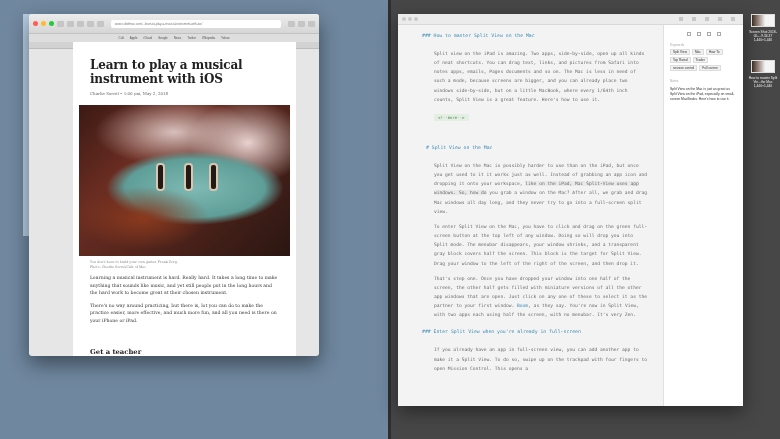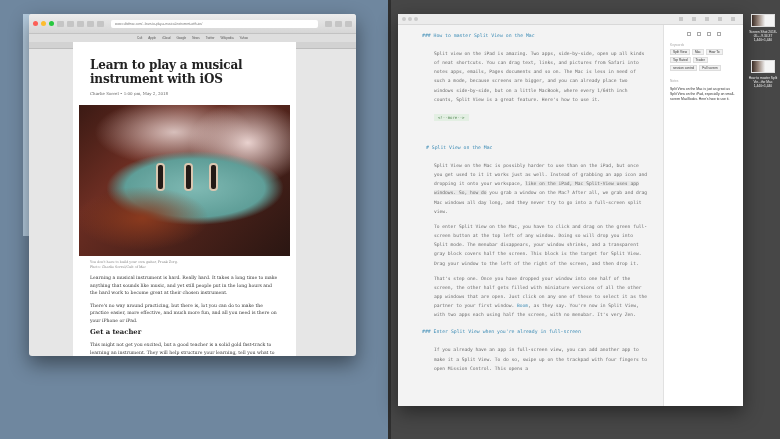--- a/index.html
+++ b/index.html
@@ -5,21 +5,21 @@
   * { box-sizing: border-box; margin: 0; padding: 0; }
   html, body { width: 780px; height: 439px; overflow: hidden; }
   body { position: relative; background: #6e869f; font-family: "Liberation Sans", sans-serif; }
 
   .left-desktop { position: absolute; left: 0; top: 0; width: 390px; height: 439px; background: #6f879f; }
   .right-desktop { position: absolute; left: 390px; top: 0; width: 390px; height: 439px; background: #474747; }
   .divider { position: absolute; left: 388px; top: 0; width: 3px; height: 439px; background: #2f2f2f; }
 
   
   .behind-window { position: absolute; left: 23px; top: 14px; width: 10px; height: 222px; background: #b6cde0; }
-  .safari { position: absolute; left: 29px; top: 14px; width: 327px; height: 342px; background: #e6e6e6;
+  .safari { position: absolute; left: 29px; top: 14px; width: 290px; height: 342px; background: #e6e6e6;
             box-shadow: 0 8px 20px rgba(0,0,0,0.45); border-radius: 3px; overflow: hidden; }
   .safari-toolbar { height: 20px; background: linear-gradient(#ececec,#d6d6d6); display: flex; align-items: center; padding: 0 4px; gap: 3px; border-bottom: 1px solid #c2c2c2; }
   .tl { width: 5px; height: 5px; border-radius: 50%; display: inline-block; }
   .tl.red { background: #fc5f57; } .tl.yellow { background: #fdbc2e; } .tl.green { background: #28c840; }
   .tb-btn { width: 7px; height: 6px; background: #c5c5c5; border-radius: 1px; display: inline-block; }
   .url-bar { flex: 1; height: 8px; background: #fff; border-radius: 2px; margin: 0 4px; font-size: 3px; color: #777; line-height: 8px; padding-left: 4px; overflow: hidden; white-space: nowrap; }
   .favbar { height: 8px; background: #dedede; display: flex; justify-content: center; gap: 6px; font-size: 3px; color: #555; align-items: center; }
   .tabbar { height: 7px; background: #d2d2d2; border-bottom: 1px solid #bdbdbd; font-size: 3px; color: #444; text-align: center; line-height: 7px; }
 
   .article { position: absolute; left: 44px; top: 28px; width: 223px; height: 330px; background: #fff; padding: 0 17px; font-family: "DejaVu Serif", serif; color: #222; }
@@ -28,21 +28,21 @@
   .hero { margin: 9px -11px 0 -11px; height: 151px; position: relative; overflow: hidden;
           background:
             radial-gradient(ellipse 45% 30% at 30% 75%, #8a3a1e 0%, transparent 70%),
             radial-gradient(ellipse 60% 35% at 55% 55%, #7fb9b3 0%, #5f9e98 55%, transparent 70%),
             radial-gradient(ellipse 40% 40% at 80% 25%, #e9d2cf 0%, transparent 70%),
             radial-gradient(ellipse 50% 30% at 45% 18%, #d7bfbb 0%, transparent 75%),
             linear-gradient(135deg, #3b1a14 0%, #6b2d22 30%, #2a1612 100%); }
   .pickup { position: absolute; top: 58px; width: 9px; height: 28px; background: #231a16; border-radius: 4px; border: 2px solid #d9c7b1; }
   .caption { font-size: 3.3px; color: #888; margin-top: 4px; line-height: 4.5px; }
   .body-p { font-size: 4.6px; line-height: 7.5px; margin-top: 5px; color: #333; }
-  .article h2 { font-size: 6.8px; font-weight: bold; margin-top: 4px; }
+  .article h2 { font-size: 6.8px; font-weight: bold; margin-top: 24px; }
 
   
   .editor { position: absolute; left: 398px; top: 14px; width: 345px; height: 392px; background: #f3f3f3; box-shadow: 0 6px 18px rgba(0,0,0,0.45); overflow: hidden; }
   .ed-titlebar { height: 11px; background: #ebebeb; border-bottom: 1px solid #d8d8d8; display: flex; align-items: center; padding-left: 4px; gap: 2px; }
   .ed-titlebar .tl { width: 4px; height: 4px; background: #c9c9c9; }
   .ed-title-icons { margin-left: auto; display: flex; gap: 9px; padding-right: 8px; }
   .ed-title-icons span { width: 4px; height: 4px; background: #c7c7c7; display: inline-block; }
   .ed-main { position: absolute; left: 0; top: 11px; width: 265px; bottom: 0; padding-left: 24px; font-family: "DejaVu Sans Mono", monospace; color: #6a6a6a; }
   .ed-h { font-size: 4.8px; color: #3b8bb5; margin-top: 4px; height: 14px; line-height: 14px; }
   .ed-p { font-size: 4.6px; line-height: 9.15px; padding-left: 12px; padding-right: 14px; margin-top: 6px; }

